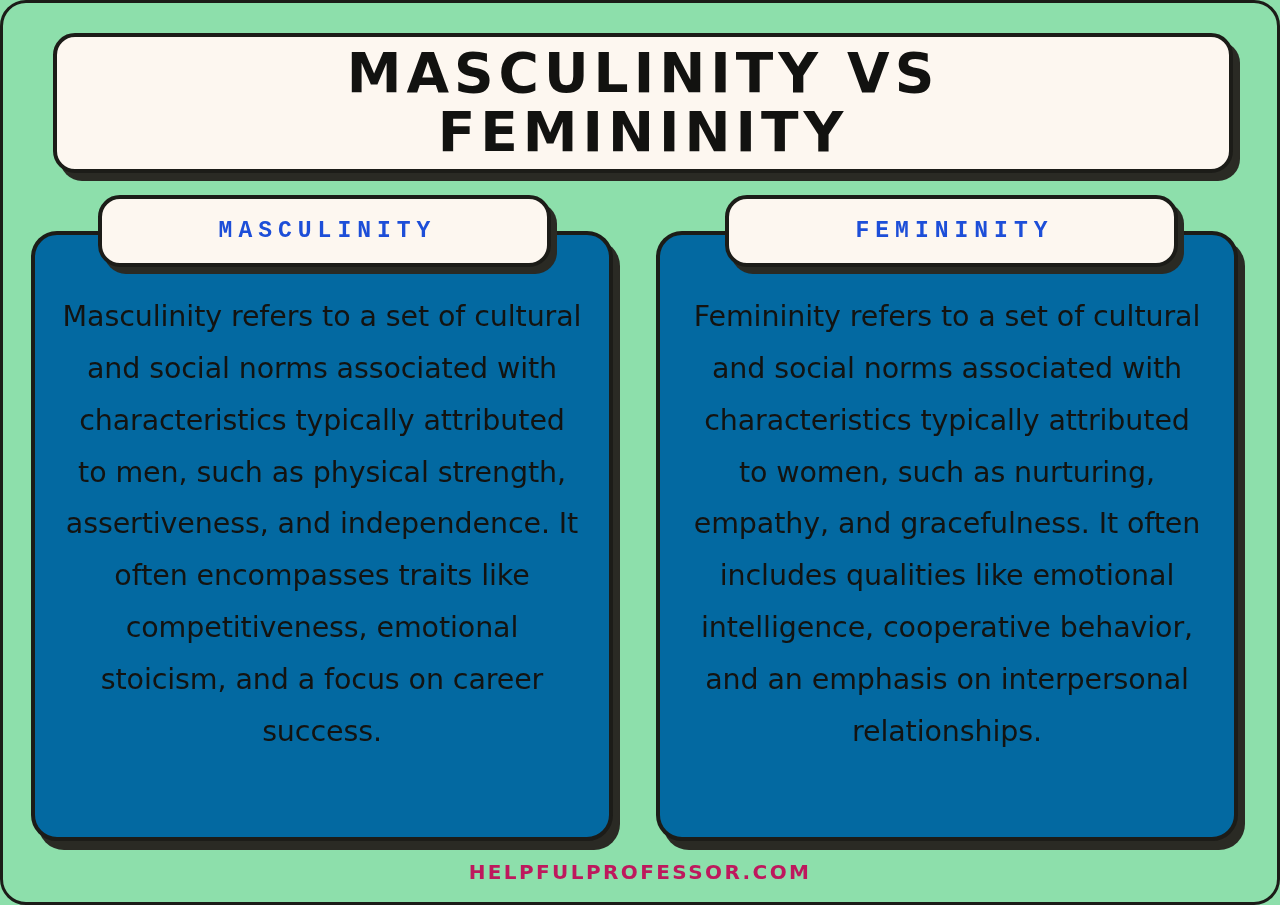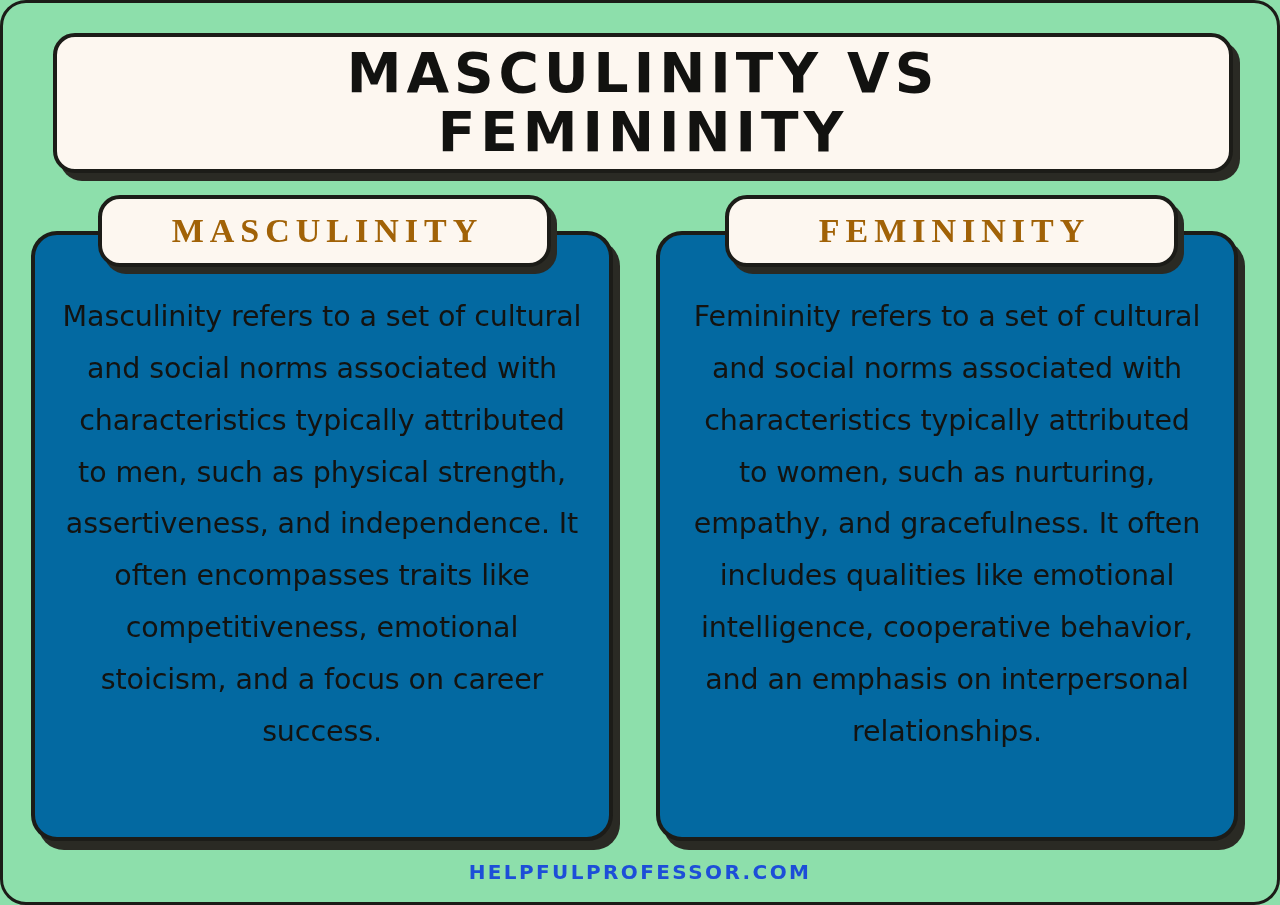--- a/index.html
+++ b/index.html
@@ -116,45 +116,45 @@
     left: 67px;
     width: 453px;
   }
 
   #tab-femininity {
     left: 69px;
     width: 453px;
   }
 
   .tab-label {
-    font-family: Liberation Serif, serif;
+    font-family: Liberation Mono, monospace;
     font-weight: 700;
-    font-size: 34px;
+    font-size: 23px;
     letter-spacing: 6px;
     text-transform: uppercase;
-    color: #a16207;
+    color: #1d4ed8;
     padding-left: 6px;
   }
 
   
   #footer {
     position: absolute;
     left: 0;
     right: 0;
     bottom: 18px;
     text-align: center;
   }
 
   #footer-text {
     font-family: "DejaVu Sans", sans-serif;
     font-weight: 700;
     font-size: 20px;
     letter-spacing: 2.4px;
     text-transform: uppercase;
-    color: #1d4ed8;
+    color: #be185d;
   }
 </style>
 </head>
 <body>
 
 <div id="infographic">
 
   <div id="title-banner">
     <div id="title-text">MASCULINITY VS
 FEMININITY</div>

